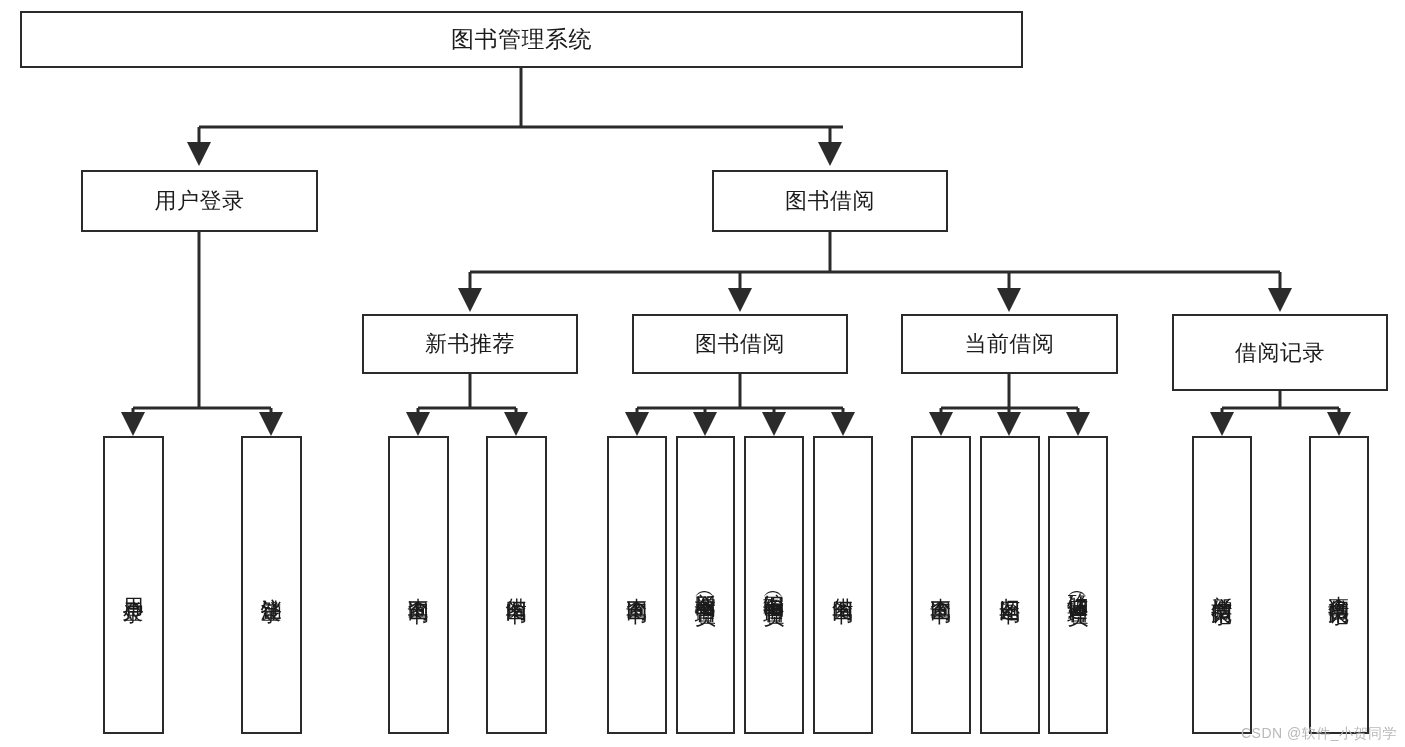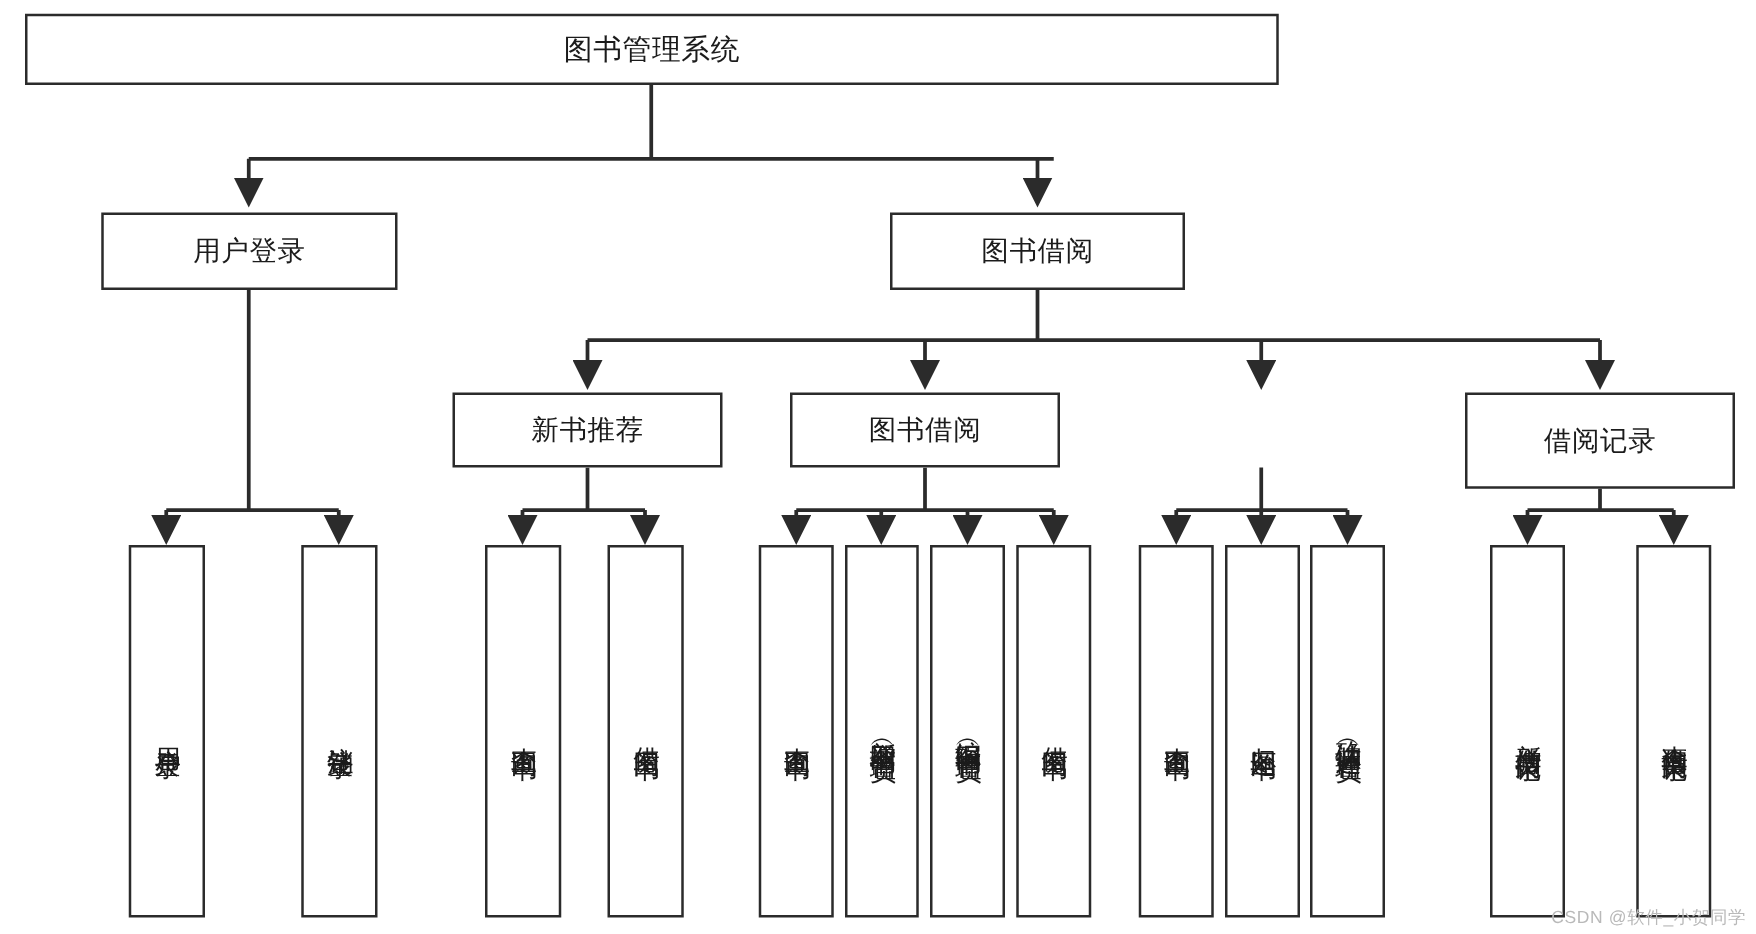--- a/index.html
+++ b/index.html
@@ -135,20 +135,23 @@
   <div class="node node-l2" style="left:712px; top:170px; width:236px; height:62px;">
     <span class="label">图书借阅</span>
   </div>
 
   <div class="node node-l3" style="left:362px; top:314px; width:216px; height:60px;">
     <span class="label">新书推荐</span>
   </div>
   <div class="node node-l3" style="left:632px; top:314px; width:216px; height:60px;">
     <span class="label">图书借阅</span>
   </div>
+  <div class="node node-l3" style="left:901px; top:314px; width:217px; height:60px;">
+    <span class="label">当前借阅</span>
+  </div>
   <div class="node node-l3" style="left:1172px; top:314px; width:216px; height:77px;">
     <span class="label">借阅记录</span>
   </div>
 
   <div class="node node-leaf" style="left:103px; top:436px; width:61px; height:298px;">
     <span class="label">用户登录</span>
   </div>
   <div class="node node-leaf" style="left:241px; top:436px; width:61px; height:298px;">
     <span class="label">注销登录</span>
   </div>

